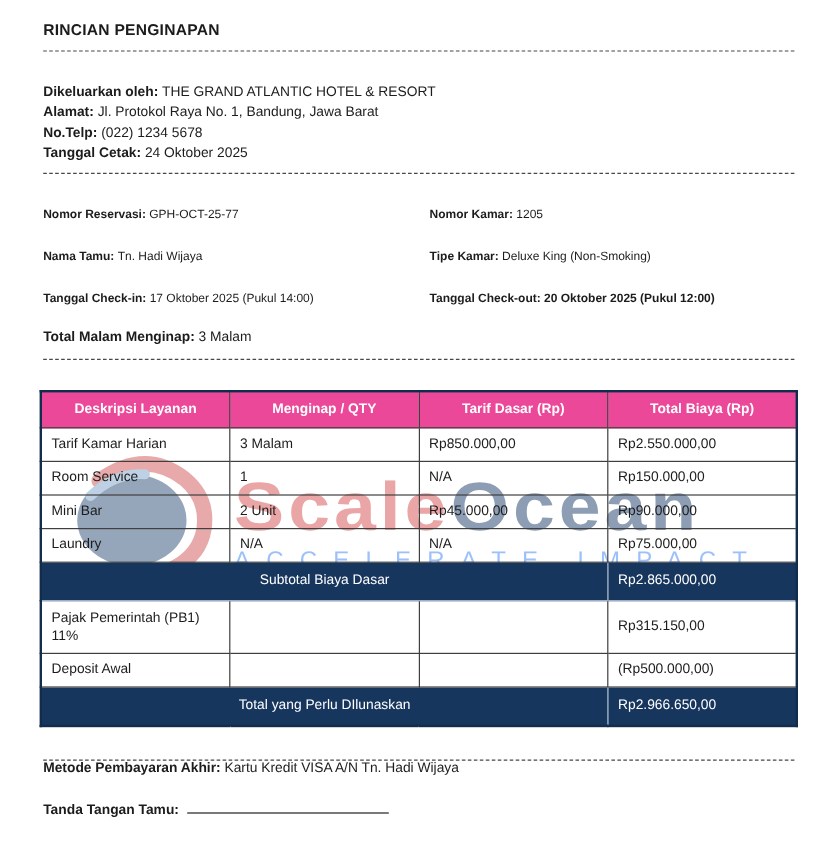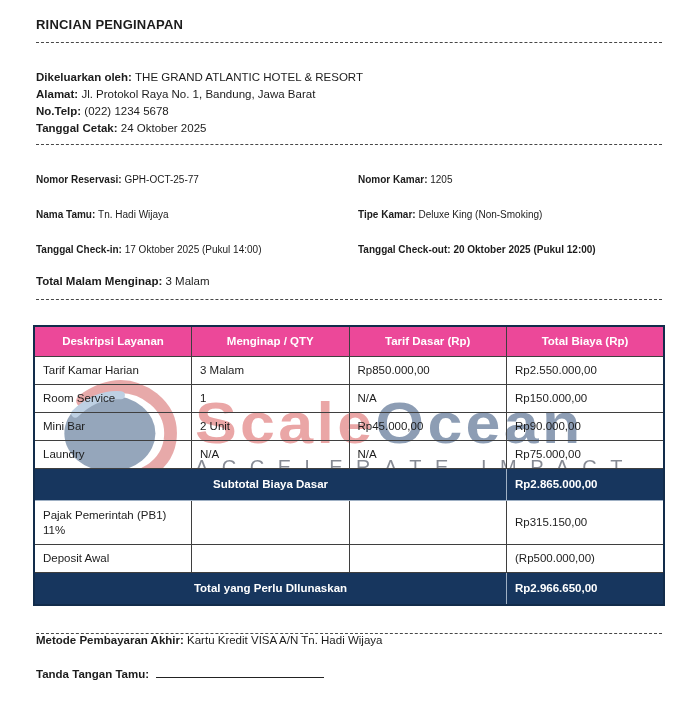--- a/index.html
+++ b/index.html
@@ -50,21 +50,21 @@
   }
   .wm-text { margin-left: 12px; }
   .wm-brand {
     font-size: 57px; font-weight: bold; line-height: 56px; letter-spacing: 3px;
     transform: scaleX(1.1); transform-origin: left center; display: inline-block;
   }
   .wm-scale { color: #d64f4f; }
   .wm-ocean { color: #1d3e6b; }
   .wm-tagline {
     margin-top: 5px; font-size: 20px; letter-spacing: 13.5px;
-    color: #0f172a; font-weight: normal;
+    color: #3b82f6; font-weight: normal;
   }
 
   table.bill {
     position: relative; z-index: 2;
     width: 630px; table-layout: fixed;
     border-collapse: collapse;
     font-size: 11.5px;
     background: transparent;
   }
   table.bill col { width: 157.5px; }
@@ -75,21 +75,21 @@
     line-height: 15px;
     background: transparent;
   }
   table.bill { border: 2px solid #122c4b; }
   table.bill thead th {
     background: #ec4899; color: #ffffff;
     font-weight: bold; text-align: center;
     padding: 7px 6px;
   }
   tr.dark-row td {
-    background: #17365e; color: #ffffff; font-weight: bold;
+    background: #17365e; color: #ffffff; font-weight: normal;
     border-color: #9fb0c4;
     padding: 8px 8px;
   }
   tr.dark-row td.merged { text-align: center; }
   tr.fee-row td { height: 44px; }
 
   .footer-line { font-size: 11.5px; }
   .pay-line { margin-top: 0; }
   .sign-line { margin-top: 21px; }
   .sig-rule {

